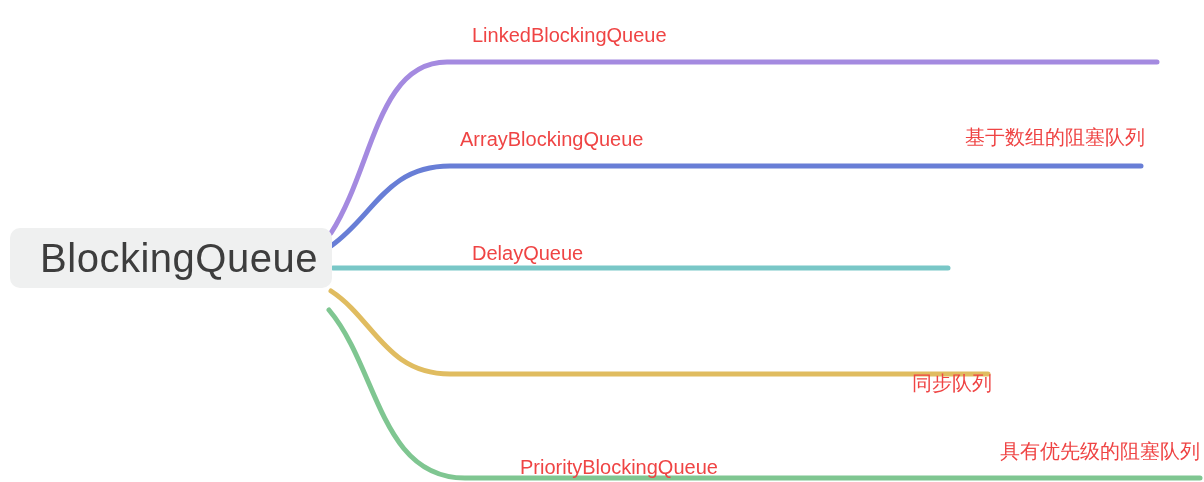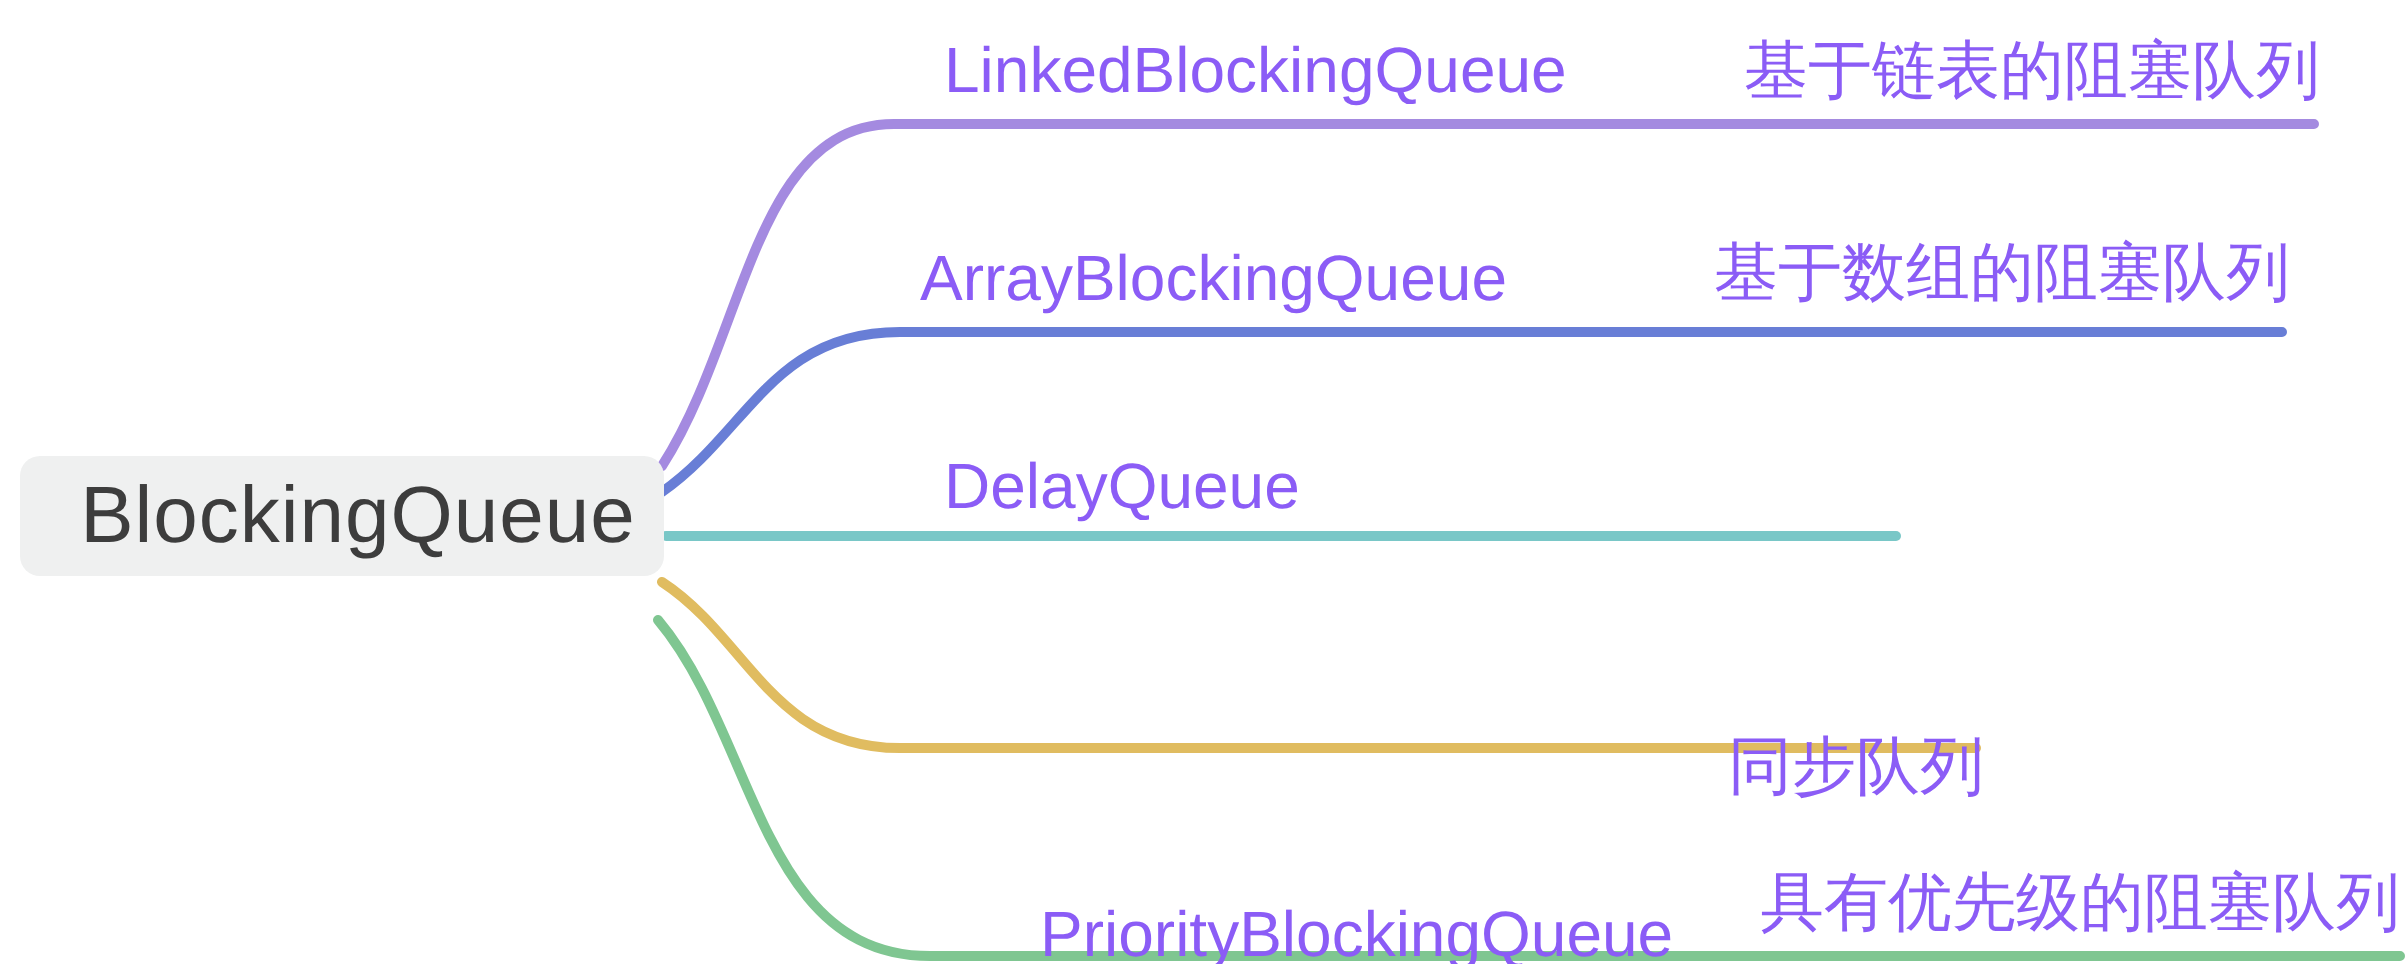--- a/index.html
+++ b/index.html
@@ -40,29 +40,29 @@
   .root-node .root-label {
     font-size: 40px;
     color: #3d3d3d;
     letter-spacing: 0.5px;
     white-space: nowrap;
   }
   .branch-label {
     position: absolute;
     height: 34px;
     line-height: 34px;
-    font-size: 32px;
-    color: #8b5cf6;
+    font-size: 20px;
+    color: #ef4444;
     white-space: nowrap;
     cursor: pointer;
   }
   
   .en-1 { left: 472px; top: 18px; }
   .en-2 { left: 460px; top: 122px; }
-  .en-3 { left: 472px; top: 226px; }
+  .en-3 { left: 472px; top: 236px; }
   .en-4 { left: 472px; top: 330px; }
   .en-5 { left: 472px; top: 450px; margin-left: 48px; }
   
   .zh-1 { right: 44px;  top: 18px; }
   .zh-2 { right: 59px;  top: 122px; font-family: Liberation Mono, monospace; }
   .zh-3 { right: 252px; top: 226px; }
   .zh-4 { right: 212px; top: 330px; margin-top: 36px; }
   .zh-5 { right: 4px;   top: 434px; }
 </style>
 </head>
@@ -76,21 +76,20 @@
     <path d="M 333 268 H 948" stroke-width="5" stroke="#79c7c7"></path>
     <path d="M 331 291 C 374 319 386 374 450 374 H 988" stroke-width="5" stroke="#e0bc60"></path>
     <path d="M 329 310 C 378 368 380 478 465 478 H 1200" stroke-width="5" stroke="#7fc691"></path>
   </svg>
 
   <div class="root-node">
     <span class="root-label">BlockingQueue</span>
   </div>
 
   <div class="branch-label en-1">LinkedBlockingQueue</div>
-  <div class="branch-label zh-1">基于链表的阻塞队列</div>
 
   <div class="branch-label en-2">ArrayBlockingQueue</div>
   <div class="branch-label zh-2">基于数组的阻塞队列</div>
 
   <div class="branch-label en-3">DelayQueue</div>
 
   <div class="branch-label zh-4">同步队列</div>
 
   <div class="branch-label en-5">PriorityBlockingQueue</div>
   <div class="branch-label zh-5">具有优先级的阻塞队列</div>

